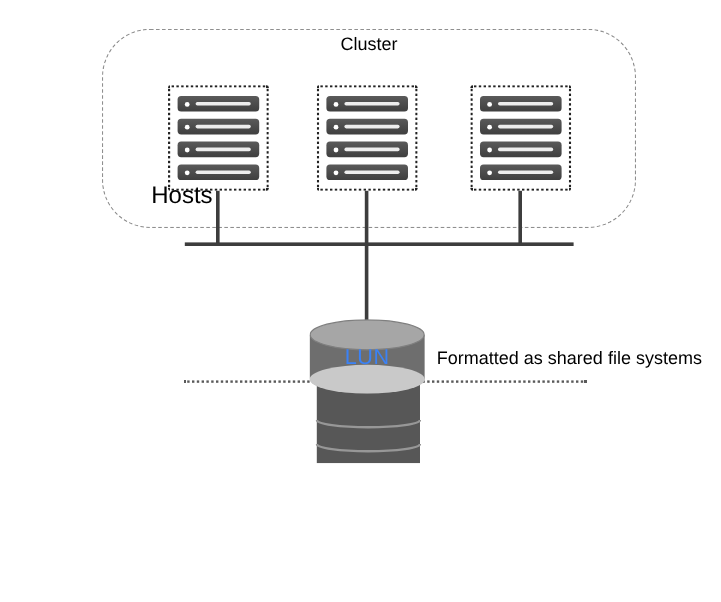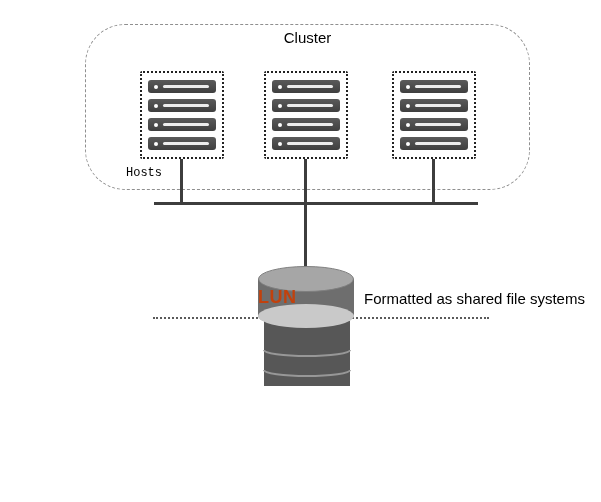--- a/index.html
+++ b/index.html
@@ -16,21 +16,21 @@
   .cluster-box{
     position:absolute;left:45px;top:24px;width:445px;height:166px;
     border:1.5px dashed #8f8f8f;border-radius:40px;
     box-sizing:border-box;
   }
   .cluster-label{
     position:absolute;left:45px;top:29px;width:445px;
     text-align:center;font-size:15px;
   }
   .hosts-label{
-    position:absolute;left:86px;top:166px;font-size:12px;font-family:Liberation Mono, monospace;
+    position:absolute;left:86px;top:152px;font-size:20px;
   }
   
   .server-stack{
     position:absolute;top:71px;width:84px;height:88px;
     border:2px dotted #222222;border-radius:2px;
     box-sizing:border-box;padding:7px 6px;background:#ffffff;
   }
   .stack-1{left:100px;}
   .stack-2{left:224px;}
   .stack-3{left:352px;}
@@ -58,21 +58,21 @@
   
   .dotted-sep{
     position:absolute;left:113px;top:317px;width:336px;height:0;
     border-top:2px dotted #5a5a5a;
   }
   
   .storage-svg{position:absolute;left:223px;top:320px;}
   .lun-svg{position:absolute;left:218px;top:266px;}
   .lun-label{
     position:absolute;left:218px;top:287px;width:96px;
-    font-size:18px;color:#c2410c;letter-spacing:0.5px;font-weight:bold;
+    text-align:center;font-size:18px;color:#3b82f6;letter-spacing:0.5px;
   }
   .formatted-note{
     position:absolute;left:324px;top:290px;font-size:15px;
   }
   .storage-caption{
     position:absolute;left:114px;top:446px;width:336px;
     text-align:center;font-size:15px;
   }
 </style>
 </head>

